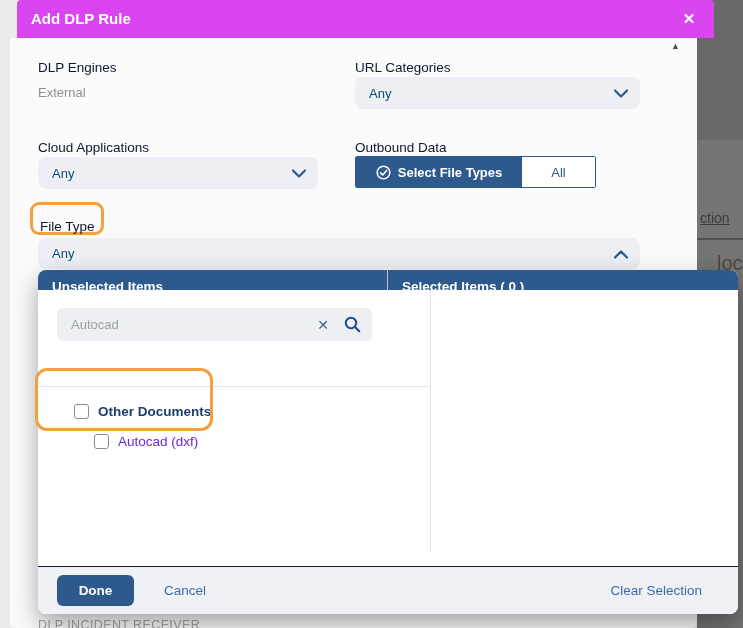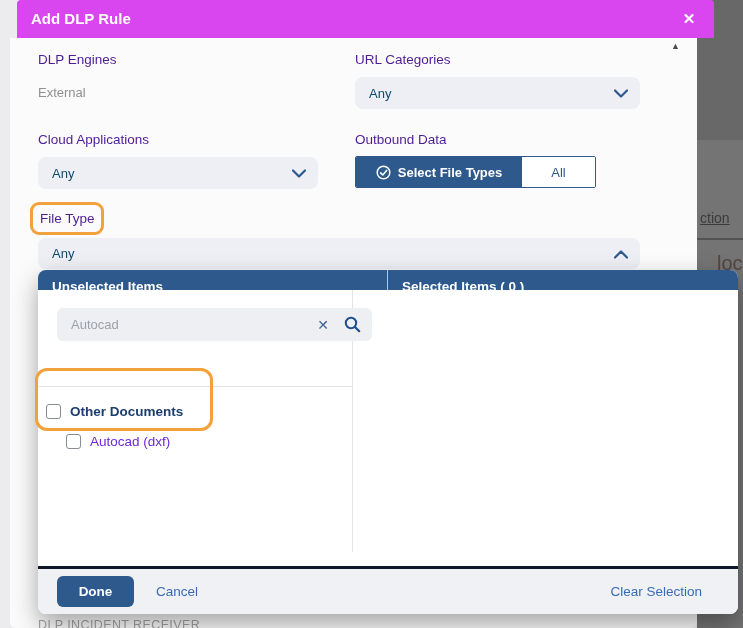--- a/index.html
+++ b/index.html
@@ -26,21 +26,21 @@
     position:absolute; right:13px; top:0; width:24px; height:38px; line-height:38px;
     color:#fff; font-size:15px; font-weight:bold; text-align:center; cursor:pointer;
   }
   .modal-body {
     position:absolute; left:10px; top:38px; width:687px; height:590px;
     background:#fbfbfc; border-radius:0 0 6px 6px;
   }
   .scroll-up-arrow { position:absolute; left:671px; top:41px; font-size:9px; color:#4c4c4c; }
 
   
-  .fld-label { position:absolute; font-size:13.5px; color:#4c1d95; }
+  .fld-label { position:absolute; font-size:13.5px; color:#0f172a;margin-top:8px; }
   .fld-value { position:absolute; font-size:13px; color:#8f8f8f; }
   .dropdown {
     position:absolute; height:32px; background:#edeff4; border-radius:8px;
     display:flex; align-items:center; padding:0 12px 0 14px; cursor:pointer;
   }
   .dropdown .dd-text { flex:1; font-size:13px; color:#0c4a6e; }
   .dropdown svg { flex:none; }
 
   .segmented {
     position:absolute; height:32px; display:flex; border:1px solid #2e598c;
@@ -61,54 +61,54 @@
   .panel {
     position:absolute; left:38px; top:270px; width:700px; height:344px;
     background:#fff; border-radius:8px; box-shadow:0 10px 24px rgba(0,0,0,0.35); z-index:5;
   }
   .panel-header { display:flex; height:20px; background:#2e598c; border-radius:8px 8px 0 0; }
   .ph-cell { line-height:34px; color:#fff; font-size:13.5px; font-weight:bold; padding-left:14px; }
   .ph-left { width:350px; border-right:1px solid rgba(255,255,255,0.65); }
   .ph-right { flex:1; }
 
   .panel-body { display:flex; height:262px; }
-  .pane-left { width:315px; border-right:1px solid #e3e3e3; position:relative; }
+  .pane-left { width:393px; border-right:1px solid #e3e3e3; position:relative; }
   .pane-right { flex:1; background:#fff; }
 
   .search-box {
     position:absolute; left:19px; top:18px; width:315px; height:33px;
     background:#edeff2; border-radius:6px; display:flex; align-items:center; padding:0 11px 0 14px;
   }
   .search-text { flex:1; font-size:13px; color:#9ba1a9; border:none; background:transparent; outline:none;
                  font-family:"Liberation Sans", sans-serif; }
   .search-clear { color:#44618e; font-size:14px; margin-right:15px; cursor:pointer; line-height:1; }
   .search-divider { position:absolute; left:0; top:96px; width:100%; height:1px; background:#e5e5e5; }
 
-  .tree { position:absolute; left:0; top:97px; width:100%; padding-top:9px; }
+  .tree { position:absolute; left:0; top:97px; width:100%; padding-top:9px;padding-left:28px; }
   .tree-row { display:flex; align-items:center; height:30px; }
   .tree-row.lvl-0 { padding-left:8px; }
   .tree-row.lvl-1 { padding-left:28px; }
   .cbox {
     width:15px; height:15px; border:1.5px solid #878d95; border-radius:3px; background:#fff;
     flex:none; cursor:pointer;
   }
   .tree-lbl-parent { margin-left:9px; font-size:13.5px; font-weight:bold; color:#1c3e6f; }
   .tree-lbl-child  { margin-left:9px; font-size:13.5px; color:#6d28d9; }
 
   .panel-footer {
     position:absolute; left:0; bottom:0; width:100%; height:48px;
-    background:#f0f1f4; border-top:3px solid #0f172a; border-radius:0 0 8px 8px;
+    background:#f0f1f4; border-top:1px solid #0f172a; border-radius:0 0 8px 8px;
     display:flex; align-items:center; padding:0 36px 0 19px;justify-content:flex-end;
   }
   .btn-done {
     width:77px; height:31px; background:#2e598c; border:none; border-radius:6px;
     color:#fff; font-size:13.5px; font-weight:bold; cursor:pointer;
     font-family:"Liberation Sans", sans-serif;
   }
-  .link-cancel { margin-left:22px; font-size:13.5px; color:#3a6bb0; cursor:pointer; }
+  .link-cancel { margin-left:30px; font-size:13.5px; color:#3a6bb0; cursor:pointer; }
   .link-clear  { margin-left:auto; font-size:13.5px; color:#3a6bb0; cursor:pointer; }
 
   .clipped-label {
     position:absolute; left:38px; top:618px; font-size:12.5px; letter-spacing:0.4px;
     color:#a3a3a3; white-space:nowrap;
   }
 </style>
 </head>
 <body>
 

